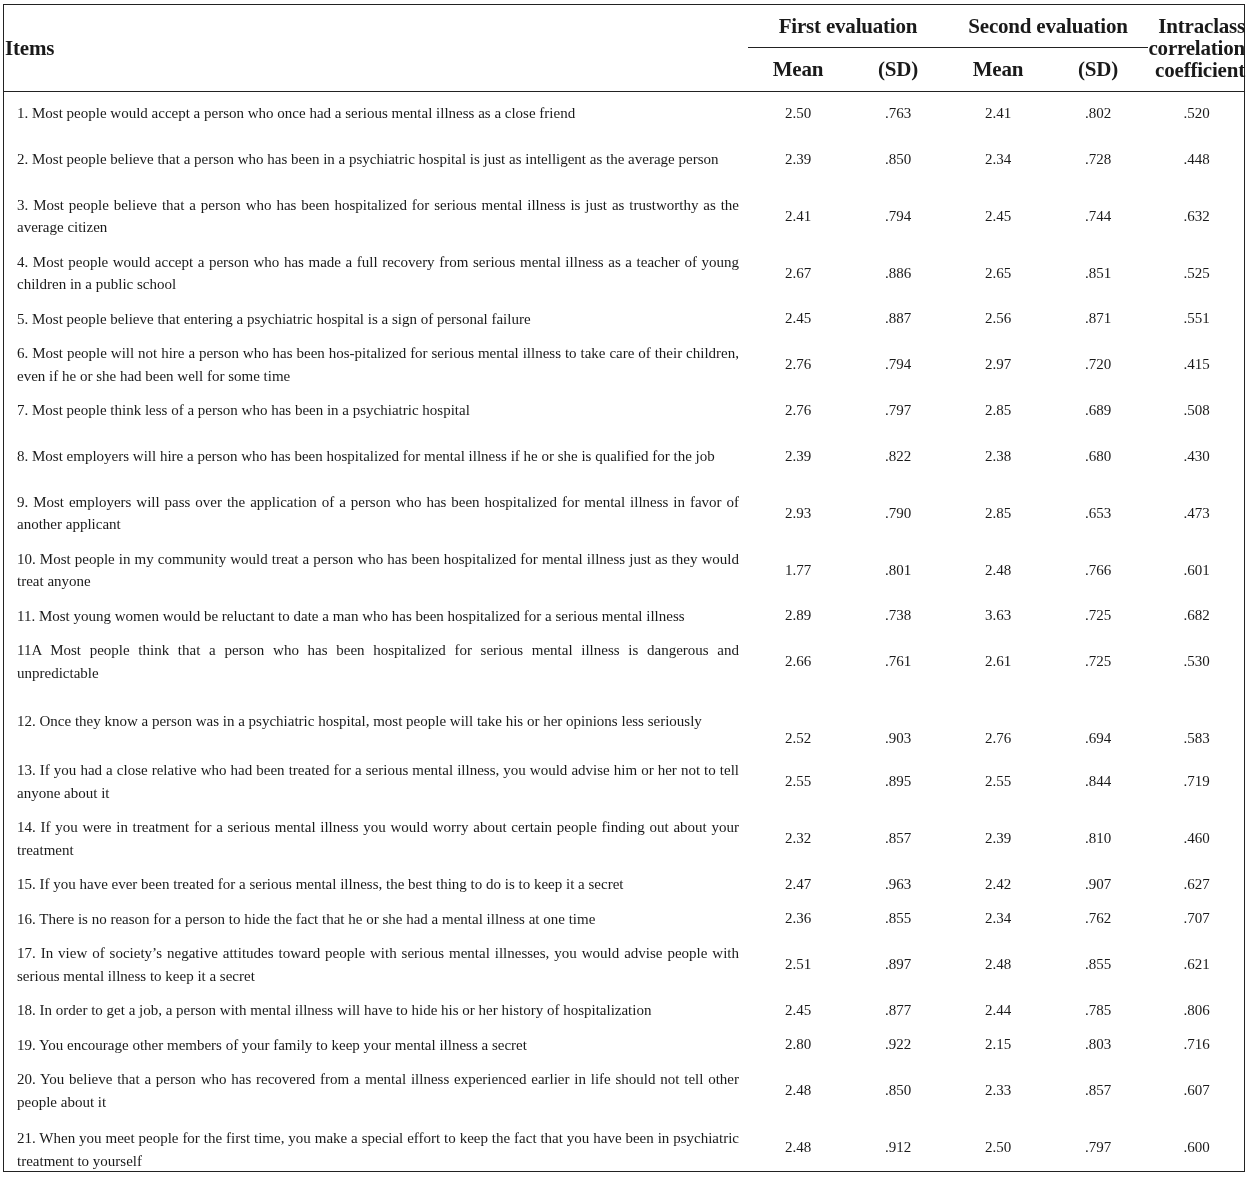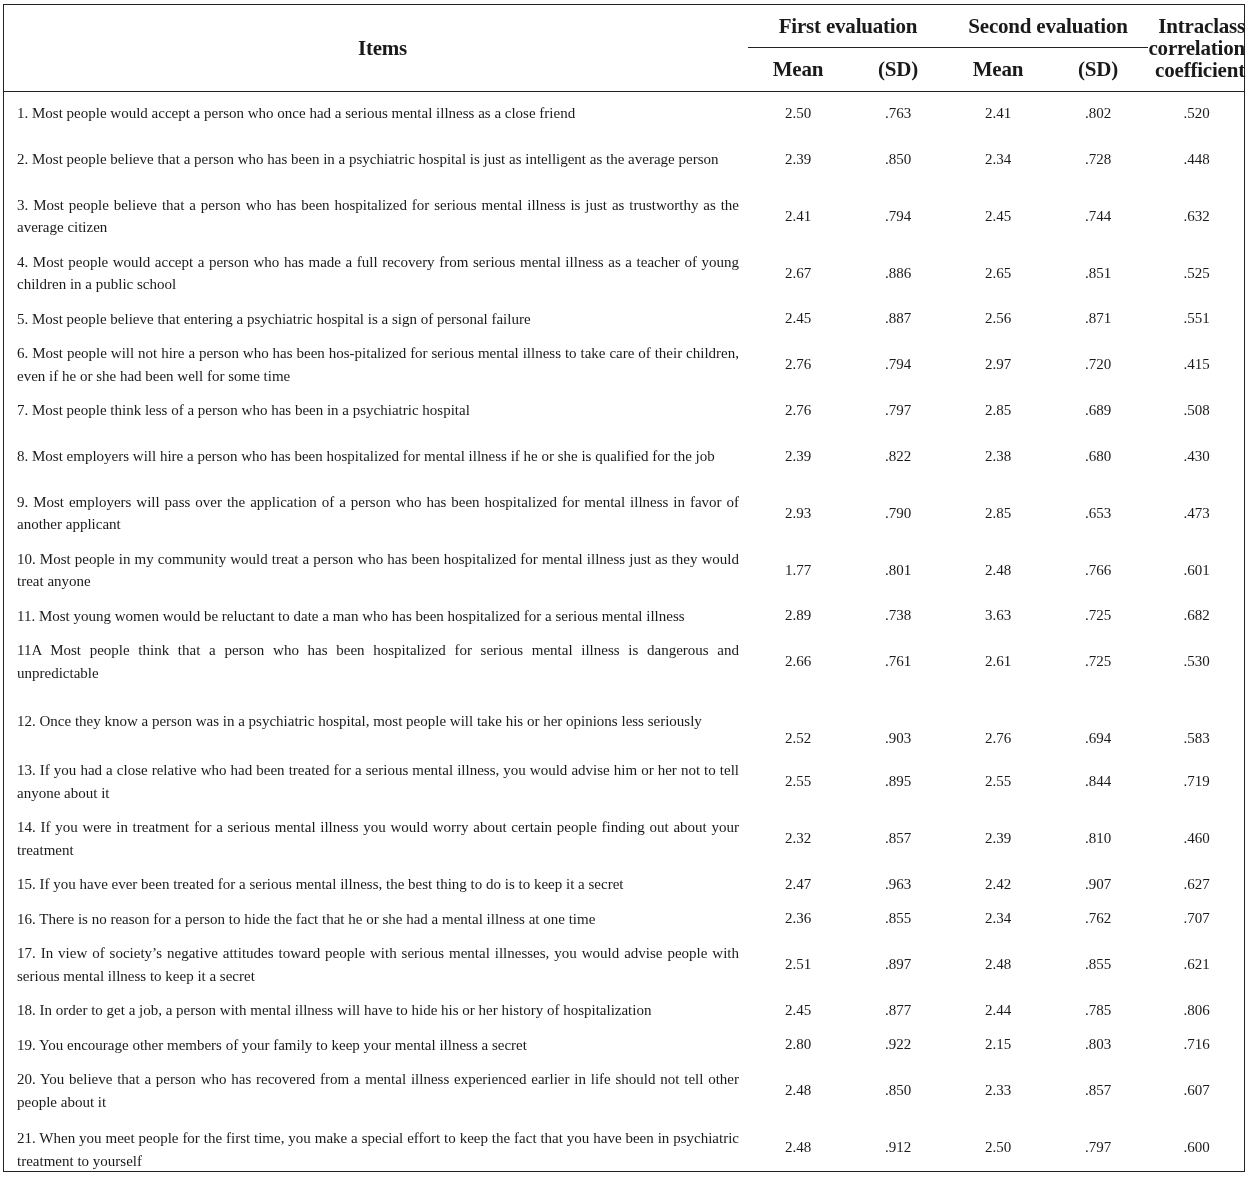--- a/index.html
+++ b/index.html
@@ -58,22 +58,22 @@
     thead tr.h1 th.group {
       text-align: center;
       border-bottom: 1.2px solid #222;
     }
     thead tr.h2 th {
       height: 43px;
       vertical-align: middle;
       text-align: center;
     }
     thead th.items-head {
-      text-align: center;
-      padding-left: 14px;
+      text-align: left;
+      padding-left: 2px;
       vertical-align: middle;
     }
     thead th.icc-head {
       text-align: right;
       line-height: 22px;
       vertical-align: middle;
     }
     thead tr.h2 th {
       border-bottom: 1.5px solid #222;
     }

